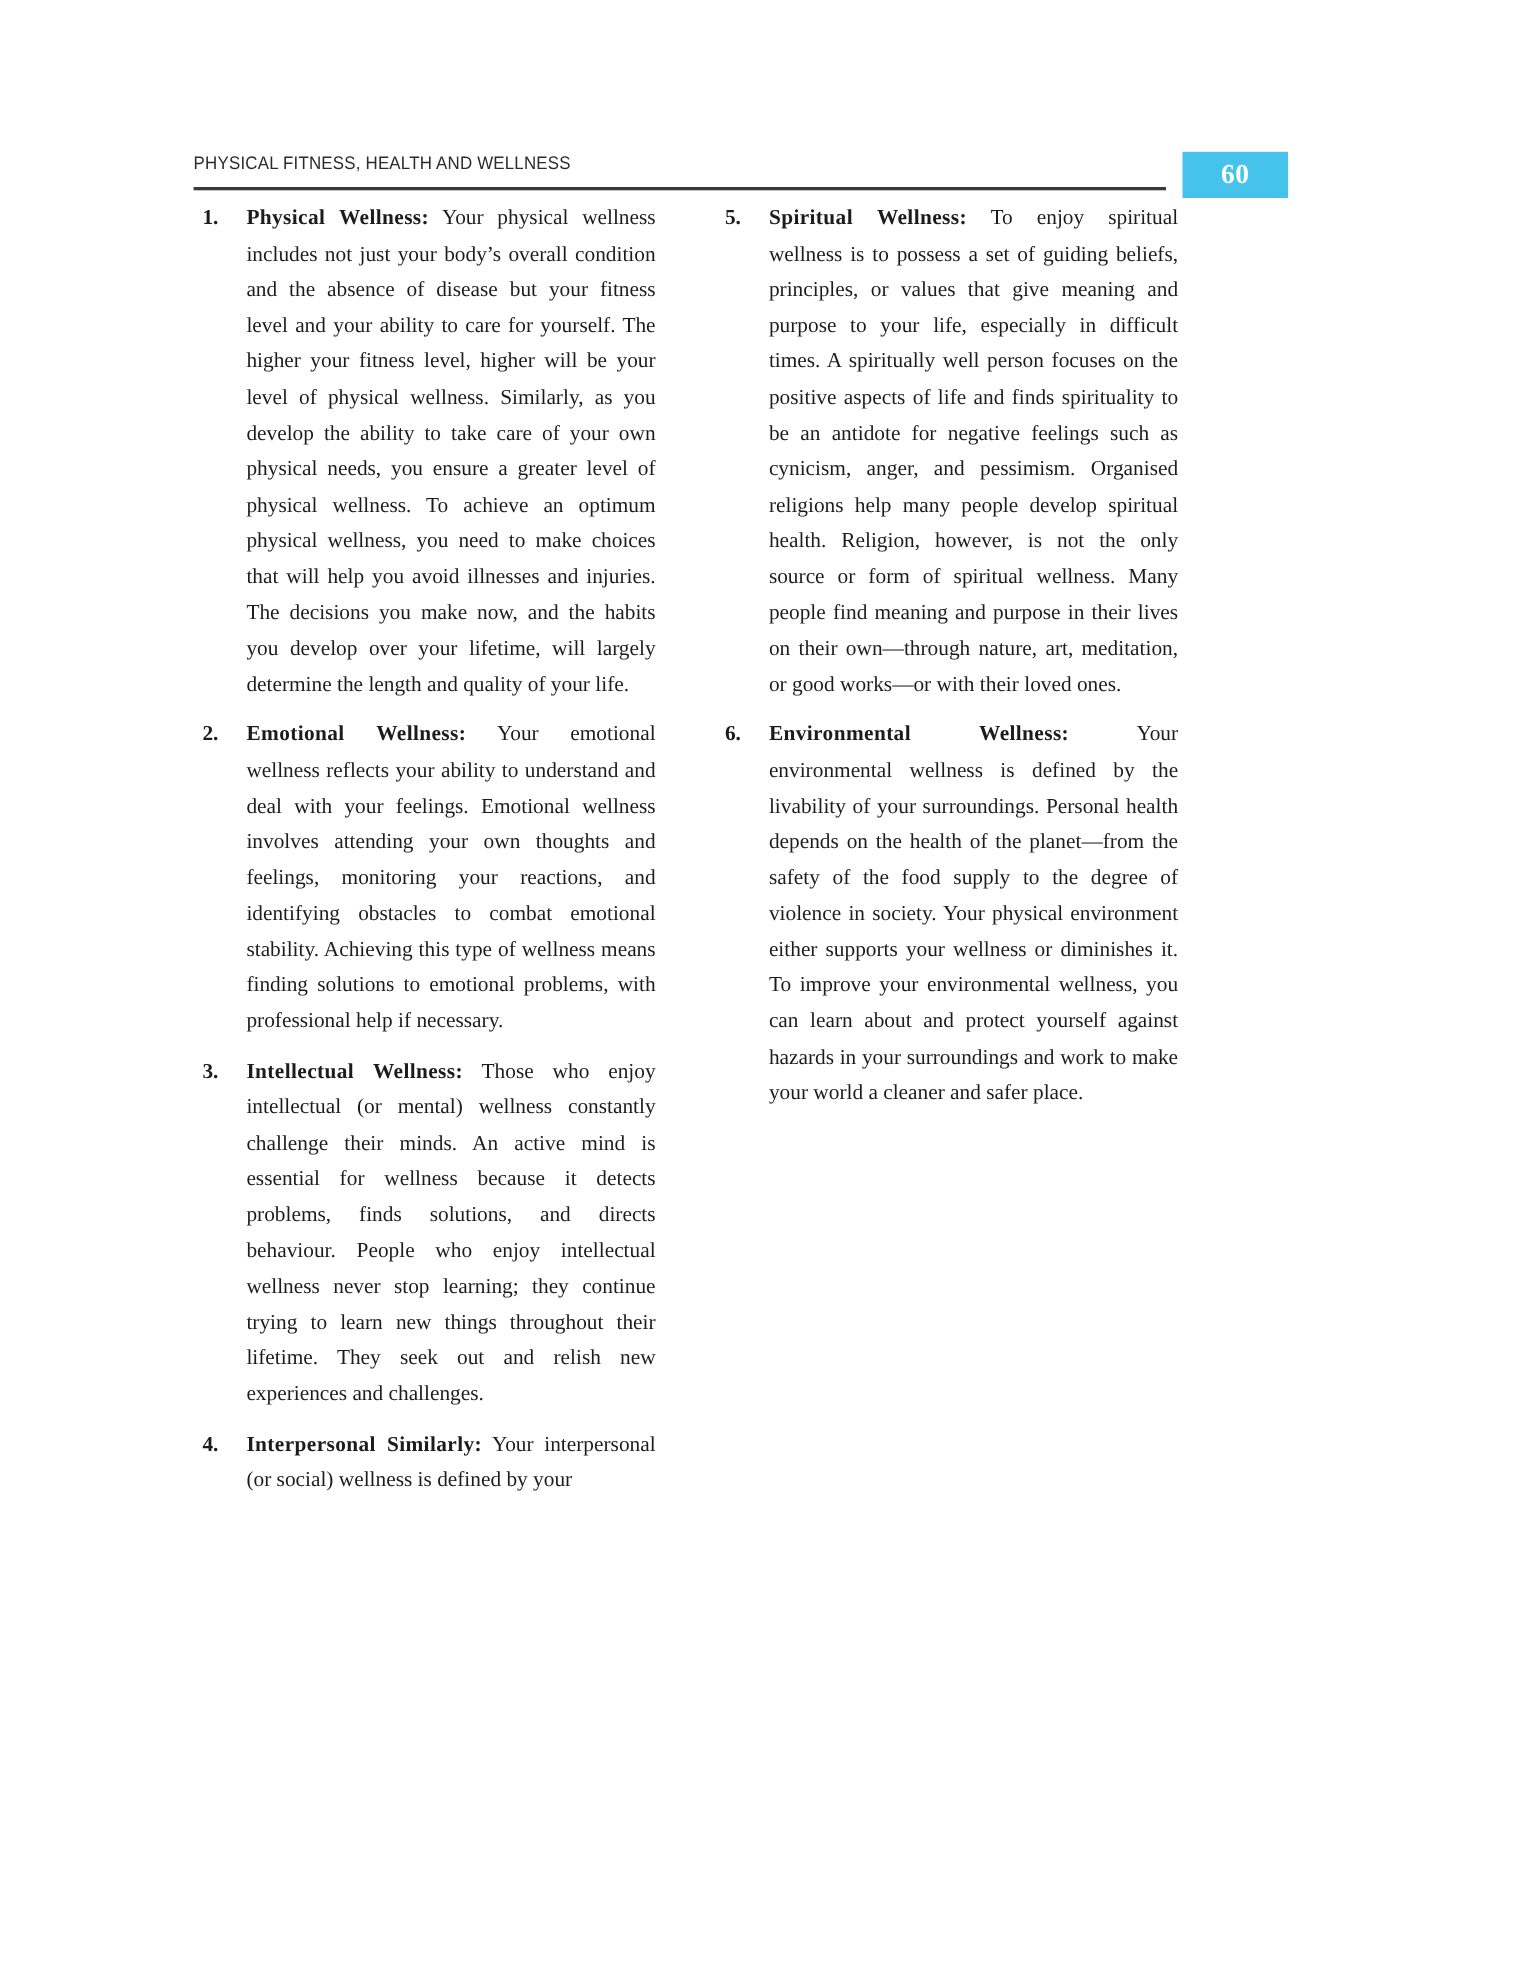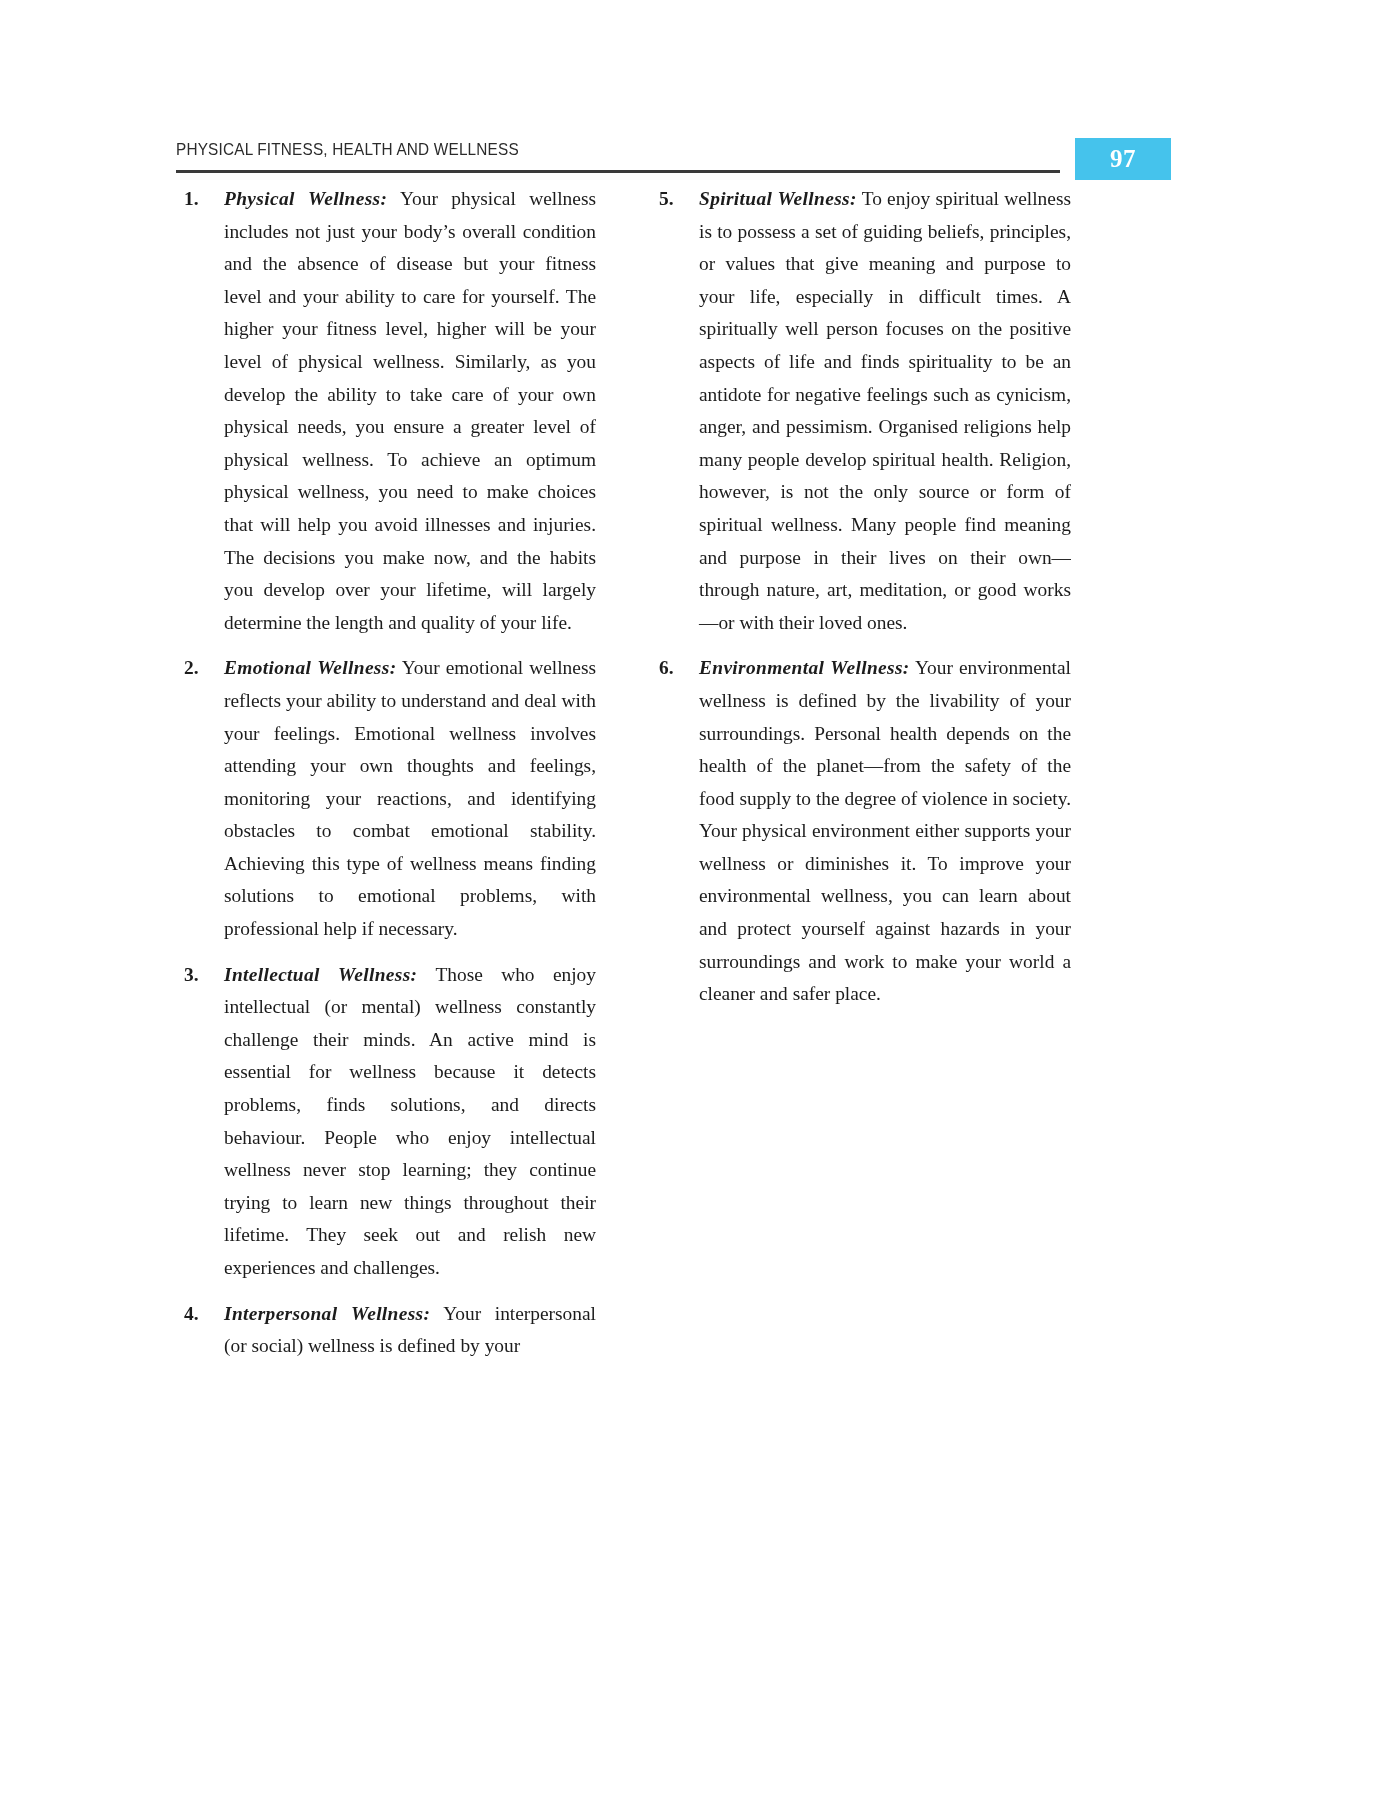--- a/index.html
+++ b/index.html
@@ -103,21 +103,20 @@
     top: 0;
     width: 30px;
     font-weight: bold;
     font-size: 19.4px;
     line-height: 32.6px;
     text-align: left;
   }
   .item .lead {
     font-weight: bold;
     letter-spacing: 0.35px;
-    font-style: italic;
   }
   .cont {
     font-size: 19.4px;
     line-height: 32.6px;
     text-align: justify;
     text-justify: inter-word;
     color: #1c1c1c;
     margin: 0 0 13px 0;
     padding-left: 0;
   }
@@ -125,31 +124,31 @@
 </style>
 </head>
 <body>
 
 <div class="page">
 
   <div class="runhead">
     <div class="runhead-title">PHYSICAL FITNESS, HEALTH AND WELLNESS</div>
     <div class="runhead-rule"></div>
     <div class="page-badge">
-      <span class="page-badge-num">97</span>
+      <span class="page-badge-num">60</span>
     </div>
   </div>
 
   <div class="body-area">
 
     <div class="col col-left" id="col-left">
         <div class="item"><span class="marker">1.</span><span class="lead">Physical Wellness:</span><span class="text"> Your physical wellness includes not just your body’s overall condition and the absence of disease but your fitness level and your ability to care for yourself. The higher your fitness level, higher will be your level of physical wellness. Similarly, as you develop the ability to take care of your own physical needs, you ensure a greater level of physical wellness. To achieve an optimum physical wellness, you need to make choices that will help you avoid illnesses and injuries. The decisions you make now, and the habits you develop over your lifetime, will largely determine the length and quality of your life.</span></div>
         <div class="item"><span class="marker">2.</span><span class="lead">Emotional Wellness:</span><span class="text"> Your emotional wellness reflects your ability to understand and deal with your feelings. Emotional wellness involves attending your own thoughts and feelings, monitoring your reactions, and identifying obstacles to combat emotional stability. Achieving this type of wellness means finding solutions to emotional problems, with professional help if necessary.</span></div>
         <div class="item"><span class="marker">3.</span><span class="lead">Intellectual Wellness:</span><span class="text"> Those who enjoy intellectual (or mental) wellness constantly challenge their minds. An active mind is essential for wellness because it detects problems, finds solutions, and directs behaviour. People who enjoy intellectual wellness never stop learning; they continue trying to learn new things throughout their lifetime. They seek out and relish new experiences and challenges.</span></div>
-        <div class="item"><span class="marker">4.</span><span class="lead">Interpersonal Wellness:</span><span class="text"> Your interpersonal (or social) wellness is defined by your</span></div>
+        <div class="item"><span class="marker">4.</span><span class="lead">Interpersonal Similarly:</span><span class="text"> Your interpersonal (or social) wellness is defined by your</span></div>
       </div>
     <div class="col col-right" id="col-right">
         <div class="item"><span class="marker">5.</span><span class="lead">Spiritual Wellness:</span><span class="text"> To enjoy spiritual wellness is to possess a set of guiding beliefs, principles, or values that give meaning and purpose to your life, especially in difficult times. A spiritually well person focuses on the positive aspects of life and finds spirituality to be an antidote for negative feelings such as cynicism, anger, and pessimism. Organised religions help many people develop spiritual health. Religion, however, is not the only source or form of spiritual wellness. Many people find meaning and purpose in their lives on their own—through nature, art, meditation, or good works—or with their loved ones.</span></div>
         <div class="item"><span class="marker">6.</span><span class="lead">Environmental Wellness:</span><span class="text"> Your environmental wellness is defined by the livability of your surroundings. Personal health depends on the health of the planet—from the safety of the food supply to the degree of violence in society. Your physical environment either supports your wellness or diminishes it. To improve your environmental wellness, you can learn about and protect yourself against hazards in your surroundings and work to make your world a cleaner and safer place.</span></div>
       </div>
 
   </div>
 
 </div>
 

